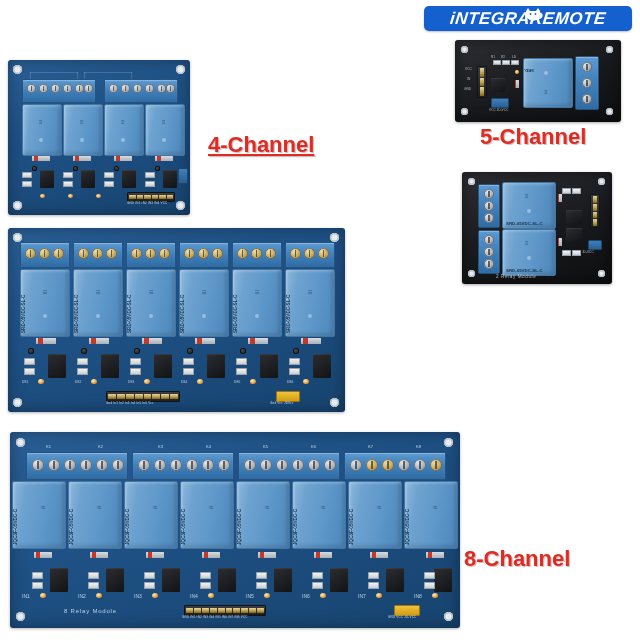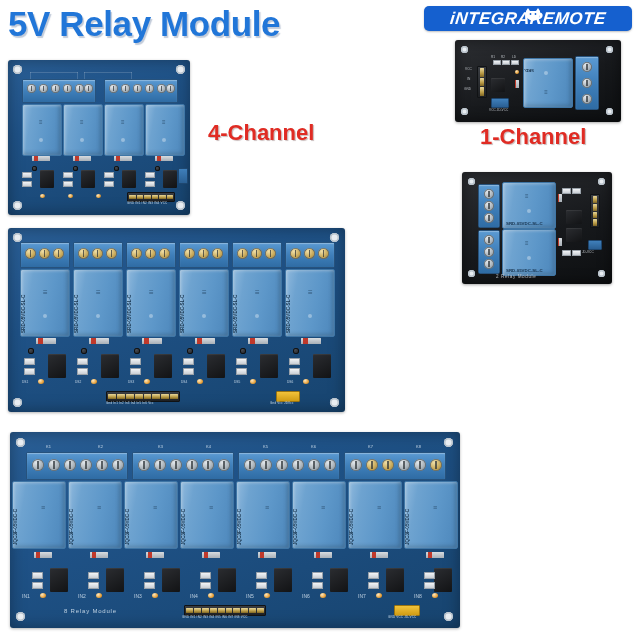--- a/index.html
+++ b/index.html
@@ -45,21 +45,21 @@
   }
   .brand-mark svg{display:block;}
 
   
   .cap{
     position:absolute;
     font-size:22px;font-weight:bold;color:#e02b23;
     text-shadow:1.2px 1.2px 0.8px rgba(140,110,110,.45);
     white-space:nowrap;
   }
-  .cap-4{left:208px;top:120px;}
+  .cap-4{left:208px;top:132px;text-decoration:underline;}
   .cap-1{left:480px;top:124px;}
   .cap-2{left:478px;top:294px;}
   .cap-6{left:342px;top:318px;}
   .cap-8{left:464px;top:546px;}
 
   
   .pcb{position:absolute;border-radius:3px;overflow:hidden;}
   .pcb.blue{
     background:linear-gradient(160deg,#2a5f96 0%,#1f5287 35%,#17446f 100%);
     box-shadow:inset 0 0 16px rgba(0,0,0,.35), 0 1px 3px rgba(0,0,0,.3);
@@ -195,35 +195,35 @@
   }
   .kmark{
     position:absolute;color:#e3eef8;font-size:4px;opacity:.8;white-space:nowrap;
   }
 </style>
 </head>
 <body>
 
 <div class="stage">
 
-  <div class="title">5V Relay Module</div>
 
   <div class="brand">
     <div class="brand-text">iNTEGRAREMOTE</div>
     <div class="brand-mark">
       <svg width="20" height="15" viewBox="0 0 20 15" aria-hidden="true">
         <path d="M3 4 L5 1 L7 4 L13 4 L15 1 L17 4 L17 8 Q17 12 10 14 Q3 12 3 8 Z" fill="#ffffff"></path>
         <circle cx="7.5" cy="7" r="0.9" fill="#1560cf"></circle>
         <circle cx="12.5" cy="7" r="0.9" fill="#1560cf"></circle>
       </svg>
     </div>
   </div>
 
   <div class="cap cap-4">4-Channel</div>
-  <div class="cap cap-1">1-Channel</div>
+  <div class="cap cap-1">5-Channel</div>
+  <div class="cap cap-8">8-Channel</div>
 
   <div class="pcb blue" id="b4" style="left:8px;top:60px;width:182px;height:155px;">
 
     <div class="hole" style="left:5px;top:5px;"></div>
     <div class="hole" style="left:168px;top:5px;"></div>
     <div class="hole" style="left:5px;top:141px;"></div>
     <div class="hole" style="left:168px;top:141px;"></div>
 
     <div class="trace" style="left:22px;top:12px;width:48px;height:1px;"></div>
     <div class="trace" style="left:22px;top:12px;width:1px;height:7px;"></div>

